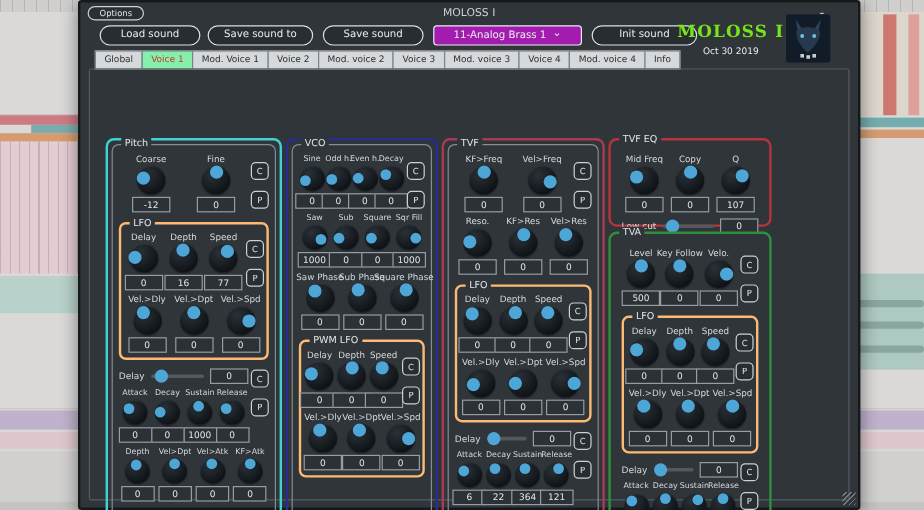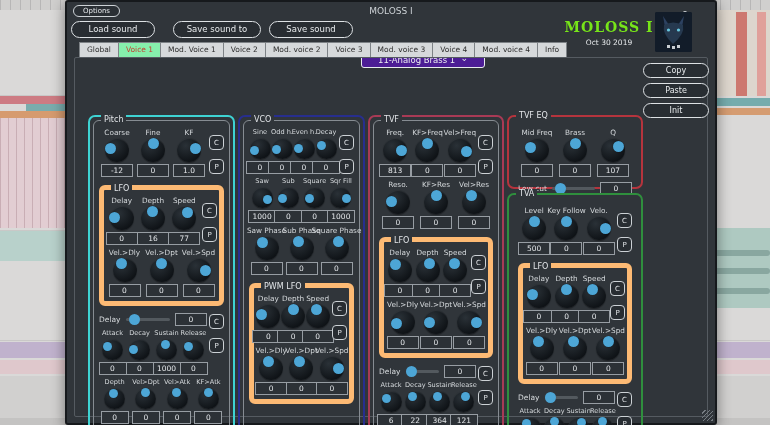--- a/index.html
+++ b/index.html
@@ -33,41 +33,41 @@
     border:2px solid #16191c;border-radius:3px;box-shadow:0 3px 14px rgba(0,0,0,.45);z-index:5;}
   .titlebar{position:relative;height:18px;}
   .options-btn{position:absolute;left:6px;top:3px;height:12px;padding:0 9px;background:#2a2f34;
     border:1px solid #cdd2d6;border-radius:7px;color:#e4e7ea;font-size:7px;font-family:inherit;line-height:10px;}
   .win-title{position:absolute;left:0;right:0;top:4px;text-align:center;font-size:9px;color:#ccd1d5;}
   .minimize{position:absolute;right:28px;top:2px;color:#cfd4d8;font-size:11px;cursor:default;}
   
   .toolbar{position:absolute;left:0;top:19px;width:100%;height:18px;}
   .tbtn{position:absolute;height:17px;background:#282d32;border:1px solid #dde1e4;border-radius:9px;
     color:#e8ebed;font-size:8.5px;font-family:inherit;text-align:center;line-height:15px;padding:0;}
-  .dropdown{position:absolute;height:17px;background:#4c1d95;border:1px solid #e8ebee;border-radius:3px;
-    color:#eceff1;font-size:8.5px;display:flex;align-items:center;padding:0 16px;box-sizing:border-box;margin-top:30px;}
+  .dropdown{position:absolute;height:17px;background:#a21caf;border:1px solid #e8ebee;border-radius:3px;
+    color:#eceff1;font-size:8.5px;display:flex;align-items:center;padding:0 16px;box-sizing:border-box;}
   .dropdown .chev{margin-left:auto;font-size:9px;color:#dfe3e6;transform:translateY(-2px);}
   .brand{position:absolute;left:497px;top:-2px;width:90px;text-align:center;}
   .brand-name{font-family:"DejaVu Serif",serif;font-weight:bold;font-size:14px;letter-spacing:1px;color:#77e519;}
   .brand-date{font-size:7.5px;color:#e8ebed;margin-top:3px;}
   .logo{position:absolute;left:588px;top:-9px;width:37px;height:40px;background:#141e2b;border-radius:2px;overflow:hidden;}
   
   .tabs{position:absolute;left:12px;top:40px;display:flex;}
   .tab{height:14px;line-height:14px;padding:0 7px;background:#d6d9db;border:1px solid #7d8286;
     border-right:none;font-size:7.5px;color:#2d2d2d;cursor:default;}
   .tab:last-child{border-right:1px solid #7d8286;}
   .tab.active{color:#c43c2e;background:#86efac;}
   
   #main{position:absolute;left:7px;top:55px;width:632px;height:358px;border:1px solid #555b61;border-radius:2px;}
   .section{position:absolute;border:2px solid #888;border-radius:7px;box-sizing:border-box;}
   .inner{position:absolute;left:3px;right:3px;top:3px;bottom:3px;border:1px solid #868c92;
     border-radius:6px;padding:7px 5px 0;box-sizing:border-box;}
   .inner.plain{border-color:transparent;}
   .seclabel{position:absolute;top:-6px;left:7px;background:#30353a;padding:0 3px;font-size:8px;color:#e2e5e8;white-space:nowrap;}
-  .grp{position:relative;border:5px solid #fdba74;border-radius:6px;padding:6px 2px 1px;margin:8px 0 6px;}
+  .grp{position:relative;border:2px solid #fdba74;border-radius:6px;padding:6px 2px 1px;margin:8px 0 6px;}
   .krow{position:relative;display:flex;margin-bottom:3px;}
   .krow.hascp{padding-right:17px;}
   .kunit{flex:1;display:flex;flex-direction:column;align-items:center;min-width:0;}
   .klabel{font-size:7.3px;color:#d5d9dc;height:9px;white-space:nowrap;}
   .knob{position:relative;width:24px;height:24px;border-radius:50%;margin:1px 0 2px;
     background:radial-gradient(circle at 36% 32%,#2a3137,#0f1317 72%);box-shadow:inset 0 1px 1px rgba(255,255,255,.08),0 1px 1px rgba(0,0,0,.4);}
   .kdot{position:absolute;width:11px;height:11px;border-radius:50%;background:#4da6d6;box-shadow:0 0 1px rgba(0,0,0,.5);}
   .kval{width:30px;height:11px;border:1px solid #979da3;background:#2c3136;color:#e4e7ea;
     font-size:7.5px;display:flex;align-items:center;justify-content:center;}
   .k4 .knob{width:21px;height:21px;}
@@ -124,29 +124,30 @@
   </div>
 
   <div id="win">
     <div class="titlebar">
       <button class="options-btn">Options</button>
       <div class="win-title">MOLOSS I</div>
       <div class="minimize">-</div>
     </div>
 
     <div class="toolbar">
-      <button class="tbtn" style="left:4px;width:84px">Load sound</button>
+      <button class="tbtn" style="left:16px;width:84px">Load sound</button>
       <button class="tbtn" style="left:106px;width:88px">Save sound to</button>
       <button class="tbtn" style="left:202px;width:84px">Save sound</button>
 
       <div class="dropdown" style="left:294px;width:124px">
         <span>11-Analog Brass 1</span>
         <span class="chev">⌄</span>
       </div>
 
+      <button class="tbtn" style="left:428px;width:88px;left:426px">Init sound</button>
       <div class="brand">
         <div class="brand-name">MOLOSS I</div>
         <div class="brand-date">Oct 30 2019</div>
       </div>
       <div class="logo">
         <svg width="37" height="40" viewBox="0 0 37 40">
           <rect x="0" y="0" width="37" height="40" fill="#121c29"></rect>
           <polygon points="8,4 14,13 10,15" fill="#2c4160"></polygon>
           <polygon points="29,4 23,13 27,15" fill="#2c4160"></polygon>
           <path d="M9 13 Q18 8 28 13 Q30 22 18 32 Q7 22 9 13 Z" fill="#26394f"></path>
@@ -184,27 +185,20 @@
                 </div>
                 <div class="kval">-12</div>
               </div>
               <div class="kunit">
                 <div class="klabel">Fine</div>
                 <div class="knob">
                   <div class="kdot" style="width: 11px; height: 11px; left: 6.5px; top: -0.3px;"></div>
                 </div>
                 <div class="kval">0</div>
               </div>
-              <div class="kunit">
-                <div class="klabel">KF</div>
-                <div class="knob">
-                  <div class="kdot" style="width: 11px; height: 11px; left: 13.2163px; top: 5.43625px;"></div>
-                </div>
-                <div class="kval">1.0</div>
-              </div>
               <div class="cpcol">
                 <div class="cpbtn">C</div>
                 <div class="cpbtn">P</div>
               </div>
             </div>
             <div class="grp">
               <div class="seclabel">LFO</div>
               <div class="krow hascp">
                 <div class="kunit">
                   <div class="klabel">Delay</div>
@@ -474,27 +468,20 @@
                 </div>
               </div>
             </div>
           </div>
         </div>
         <div class="section" style="left: 293px; top: 57px; width: 136px; height: 352px; border-color: rgb(168, 58, 85);">
           <div class="inner">
             <div class="seclabel">TVF</div>
             <div class="krow hascp">
               <div class="kunit">
-                <div class="klabel">Freq.</div>
-                <div class="knob">
-                  <div class="kdot" style="width: 11px; height: 11px; left: 13.279px; top: 7.03352px;"></div>
-                </div>
-                <div class="kval">813</div>
-              </div>
-              <div class="kunit">
                 <div class="klabel">KF&gt;Freq</div>
                 <div class="knob">
                   <div class="kdot" style="width: 11px; height: 11px; left: 6.5px; top: -0.3px;"></div>
                 </div>
                 <div class="kval">0</div>
               </div>
               <div class="kunit">
                 <div class="klabel">Vel&gt;Freq</div>
                 <div class="knob">
                   <div class="kdot" style="width: 11px; height: 11px; left: 13.1362px; top: 7.98337px;"></div>
@@ -646,21 +633,21 @@
           <div class="inner plain">
             <div class="krow">
               <div class="kunit">
                 <div class="klabel">Mid Freq</div>
                 <div class="knob">
                   <div class="kdot" style="width: 11px; height: 11px; left: 0.217619px; top: 3.89775px;"></div>
                 </div>
                 <div class="kval">0</div>
               </div>
               <div class="kunit">
-                <div class="klabel">Brass</div>
+                <div class="klabel">Copy</div>
                 <div class="knob">
                   <div class="kdot" style="width: 11px; height: 11px; left: 6.5px; top: -0.3px;"></div>
                 </div>
                 <div class="kval">0</div>
               </div>
               <div class="kunit">
                 <div class="klabel">Q</div>
                 <div class="knob">
                   <div class="kdot" style="width: 11px; height: 11px; left: 12.353px; top: 3.03852px;"></div>
                 </div>
@@ -795,21 +782,16 @@
               </div>
               <div class="cpcol" style="top: 2px;">
                 <div class="cpbtn">C</div>
                 <div class="cpbtn">P</div>
               </div>
             </div>
           </div>
         </div>
       </div>
 
-    <div id="sidebtns">
-        <button class="sidebtn">Copy</button>
-        <button class="sidebtn">Paste</button>
-        <button class="sidebtn">Init</button>
-      </div>
 
     <div class="grip"></div>
   </div>
 </div>
 
 </body></html>

